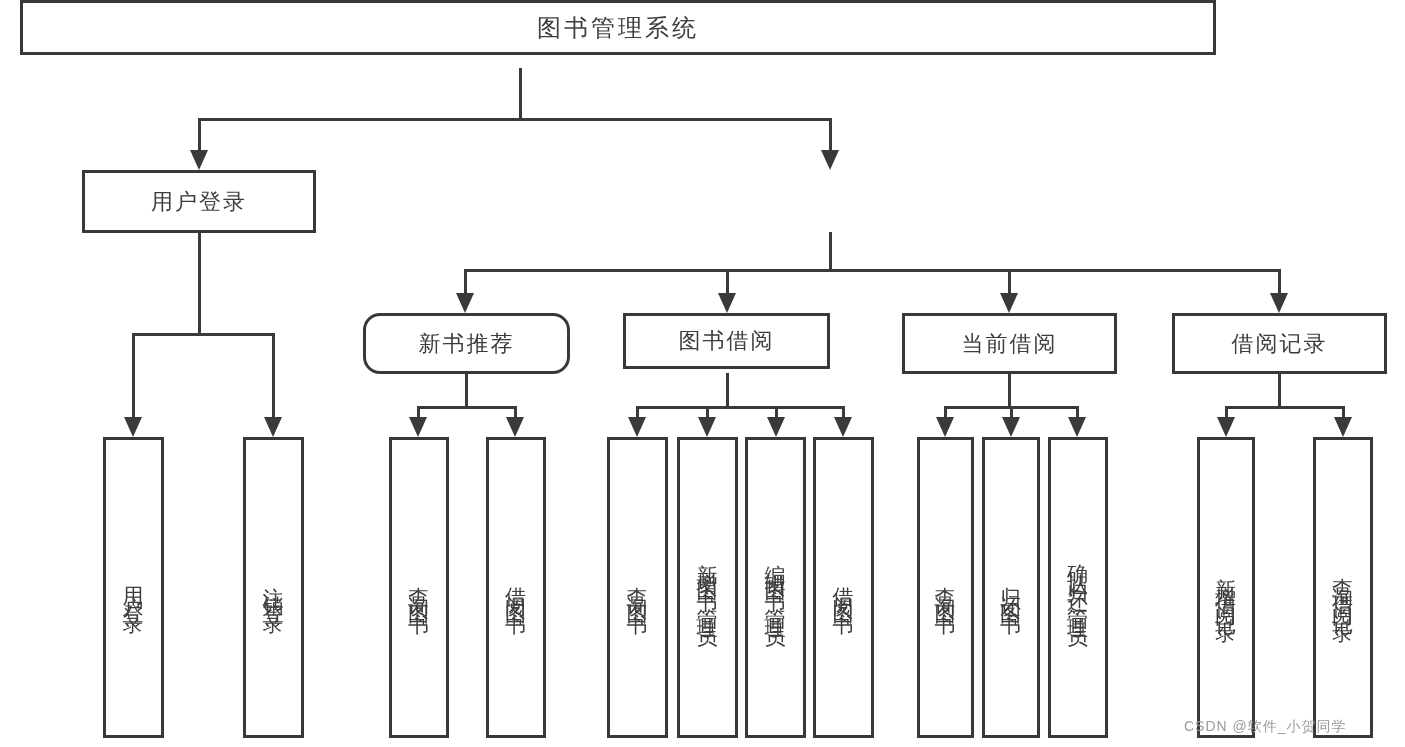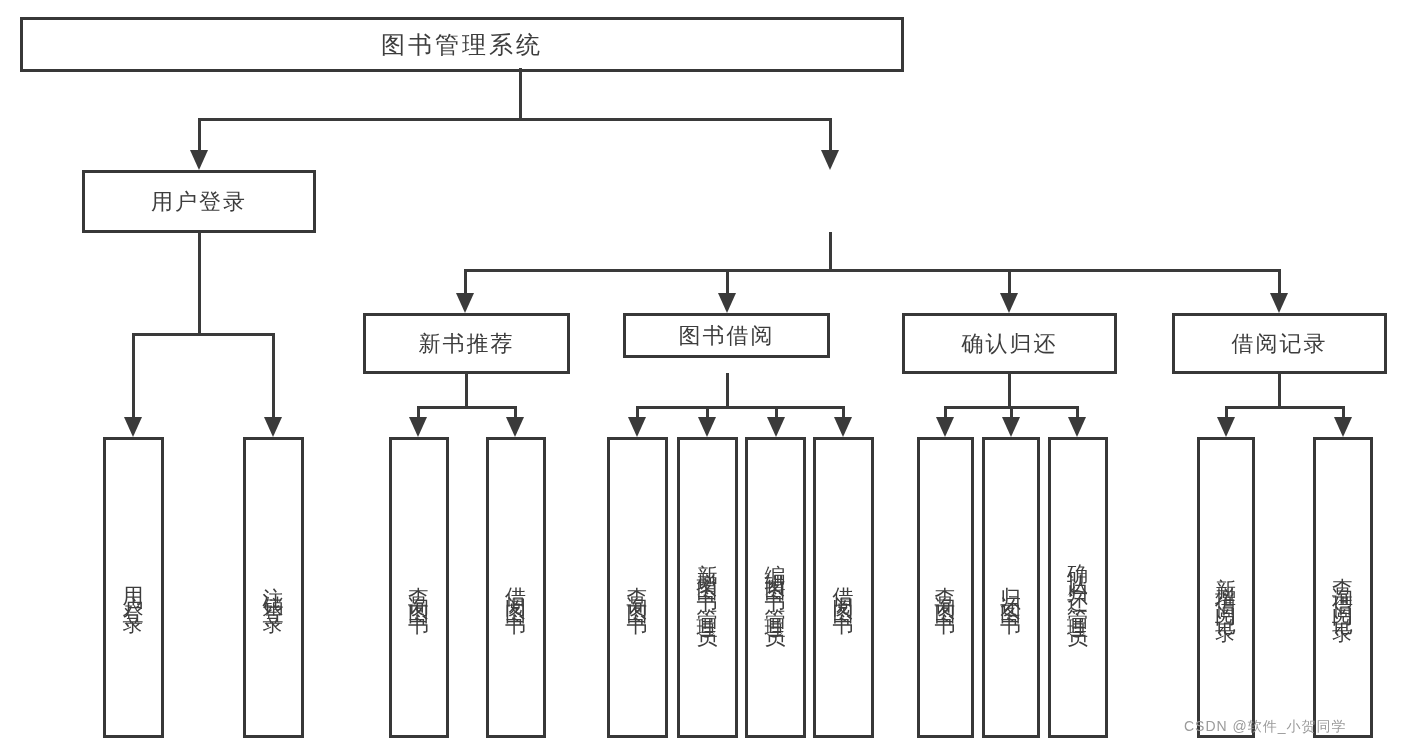--- a/index.html
+++ b/index.html
@@ -53,21 +53,21 @@
     color:var(--wm);
     z-index:5;
     white-space:nowrap;
   }
 </style>
 </head>
 <body>
 
 <div class="canvas">
 
-  <div class="box rootbox" style="left:20px;top:17px;width:884px;height:55px;">
+  <div class="box rootbox" style="left:20px;top:0;width:1196px;height:55px;">
     <span>图书管理系统</span>
   </div>
 
   <div class="vl" style="left:519px;top:68px;height:53px;"></div>
   <div class="hl" style="left:198px;top:118px;width:634px;"></div>
   <div class="vl" style="left:198px;top:118px;height:40px;"></div>
   <div class="arrow" style="left:190px;top:150px;"></div>
   <div class="vl" style="left:829px;top:118px;height:40px;"></div>
   <div class="arrow" style="left:821px;top:150px;"></div>
 
@@ -86,28 +86,28 @@
   <div class="hl" style="left:464px;top:269px;width:817px;"></div>
   <div class="vl" style="left:464px;top:269px;height:28px;"></div>
   <div class="arrow" style="left:456px;top:293px;"></div>
   <div class="vl" style="left:726px;top:269px;height:28px;"></div>
   <div class="arrow" style="left:718px;top:293px;"></div>
   <div class="vl" style="left:1008px;top:269px;height:28px;"></div>
   <div class="arrow" style="left:1000px;top:293px;"></div>
   <div class="vl" style="left:1278px;top:269px;height:28px;"></div>
   <div class="arrow" style="left:1270px;top:293px;"></div>
 
-  <div class="box hbox" style="left:363px;top:313px;width:207px;height:61px;">
+  <div class="box hbox" style="left:363px;top:313px;width:207px;height:61px;border-radius:17px;">
     <span>新书推荐</span>
   </div>
-  <div class="box hbox" style="left:623px;top:313px;width:207px;height:45px;">
+  <div class="box hbox" style="left:623px;top:313px;width:207px;height:56px;">
     <span>图书借阅</span>
   </div>
   <div class="box hbox" style="left:902px;top:313px;width:215px;height:61px;">
-    <span>确认归还</span>
+    <span>当前借阅</span>
   </div>
   <div class="box hbox" style="left:1172px;top:313px;width:215px;height:61px;">
     <span>借阅记录</span>
   </div>
 
   <div class="vl" style="left:465px;top:373px;height:36px;"></div>
   <div class="hl" style="left:417px;top:406px;width:100px;"></div>
   <div class="vl" style="left:417px;top:406px;height:16px;"></div>
   <div class="arrow" style="left:409px;top:417px;"></div>
   <div class="vl" style="left:514px;top:406px;height:16px;"></div>

